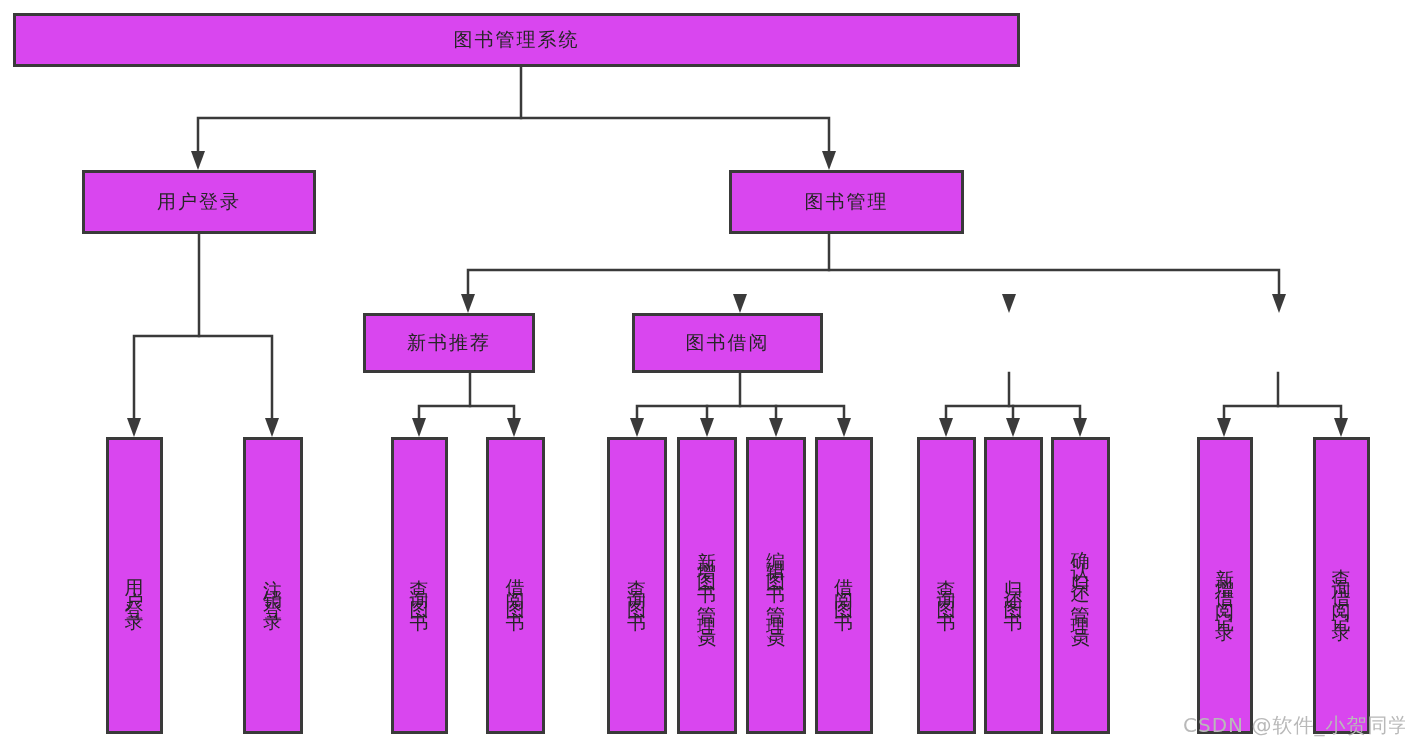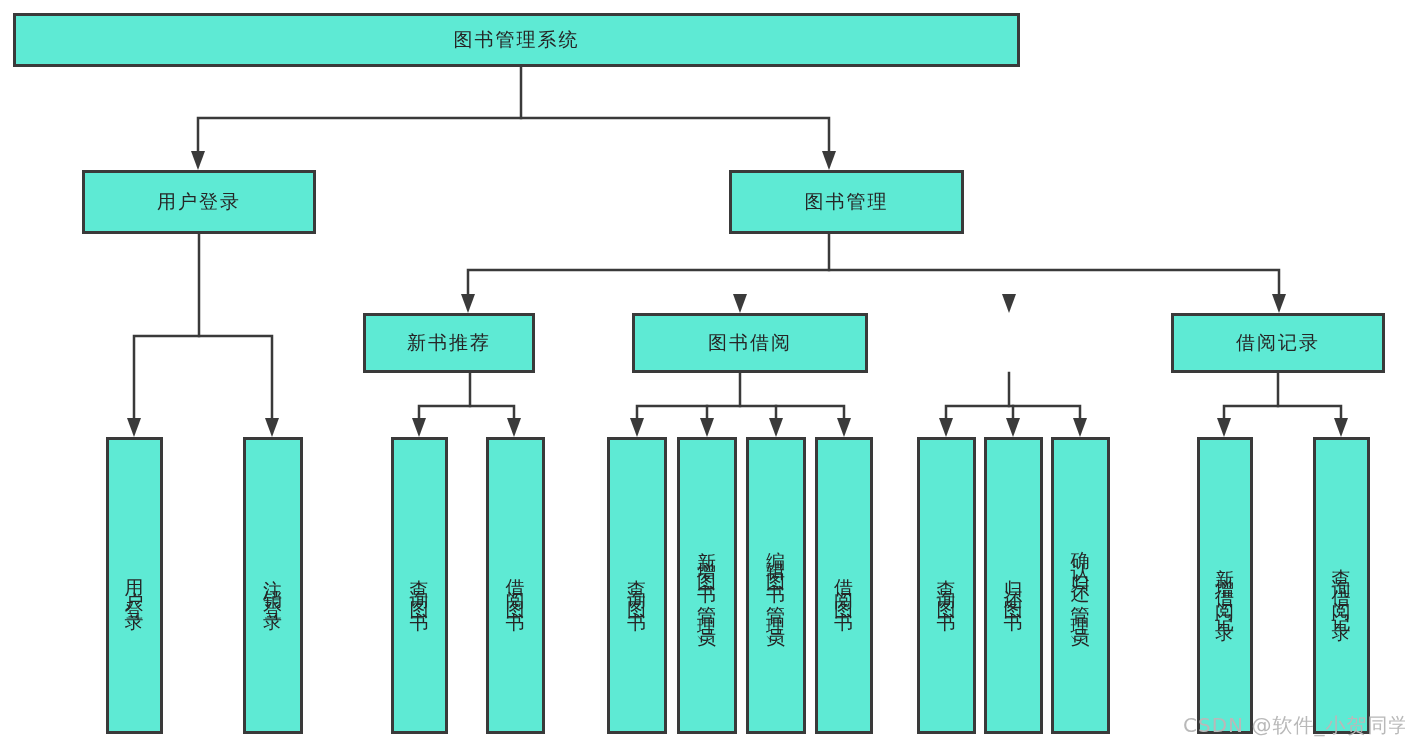--- a/index.html
+++ b/index.html
@@ -6,21 +6,21 @@
     --line:#3a3a3a; --border:#3a3a3a; --text:#262626;
     --watermark:#b9b9b9; --bg:#ffffff;
   }
   html,body{margin:0;padding:0;background:var(--bg);}
   body{font-family:"DejaVu Sans","Liberation Sans",sans-serif;}
   .stage{position:relative;width:1405px;height:747px;background:var(--bg);overflow:hidden;}
   .stage svg{position:absolute;left:0;top:0;}
   .stage svg path{stroke:var(--line);stroke-width:2.5;fill:none;stroke-linecap:square;}
   .stage svg polygon{fill:var(--line);stroke:none;}
   .hbox,.vbox{
-    position:absolute;box-sizing:border-box;background:#5eead4;
+    position:absolute;box-sizing:border-box;background:#d946ef;
     border:3px solid var(--border);color:var(--text);
     display:flex;align-items:center;justify-content:center;
   }
   .hbox{font-size:19px;letter-spacing:2px;white-space:nowrap;}
   .vbox{writing-mode:vertical-rl;font-size:19px;letter-spacing:11px;line-height:1;}
   .watermark{
     position:absolute;left:1183px;top:712px;font-size:20px;
     color:var(--watermark);letter-spacing:1px;white-space:nowrap;
   }
 </style>
@@ -74,22 +74,21 @@
     <polygon points="1224,437 1217,418 1231,418"></polygon>
     <polygon points="1341,437 1334,418 1348,418"></polygon>
   </svg>
 
   <div class="hbox" style="left:13px;top:13px;width:1007px;height:54px;">图书管理系统</div>
 
   <div class="hbox" style="left:82px;top:170px;width:234px;height:64px;">用户登录</div>
   <div class="hbox" style="left:712px;top:170px;width:235px;height:64px;margin-left:17px;">图书管理</div>
 
   <div class="hbox" style="left:363px;top:313px;width:172px;height:60px;">新书推荐</div>
-  <div class="hbox" style="left:632px;top:313px;width:236px;height:60px;">图书借阅</div>
-  <div class="hbox" style="left:1171px;top:313px;width:214px;height:60px;">借阅记录</div>
+  <div class="hbox" style="left:632px;top:313px;width:191px;height:60px;">图书借阅</div>
 
   <div class="vbox" style="left:106px;top:437px;width:57px;height:297px;">用户登录</div>
   <div class="vbox" style="left:243px;top:437px;width:60px;height:297px;">注销登录</div>
 
   <div class="vbox" style="left:391px;top:437px;width:57px;height:297px;">查询图书</div>
   <div class="vbox" style="left:486px;top:437px;width:59px;height:297px;">借阅图书</div>
 
   <div class="vbox" style="left:607px;top:437px;width:60px;height:297px;">查询图书</div>
   <div class="vbox" style="left:677px;top:437px;width:60px;height:297px;">新增图书（管理员）</div>
   <div class="vbox" style="left:746px;top:437px;width:60px;height:297px;">编辑图书（管理员）</div>

